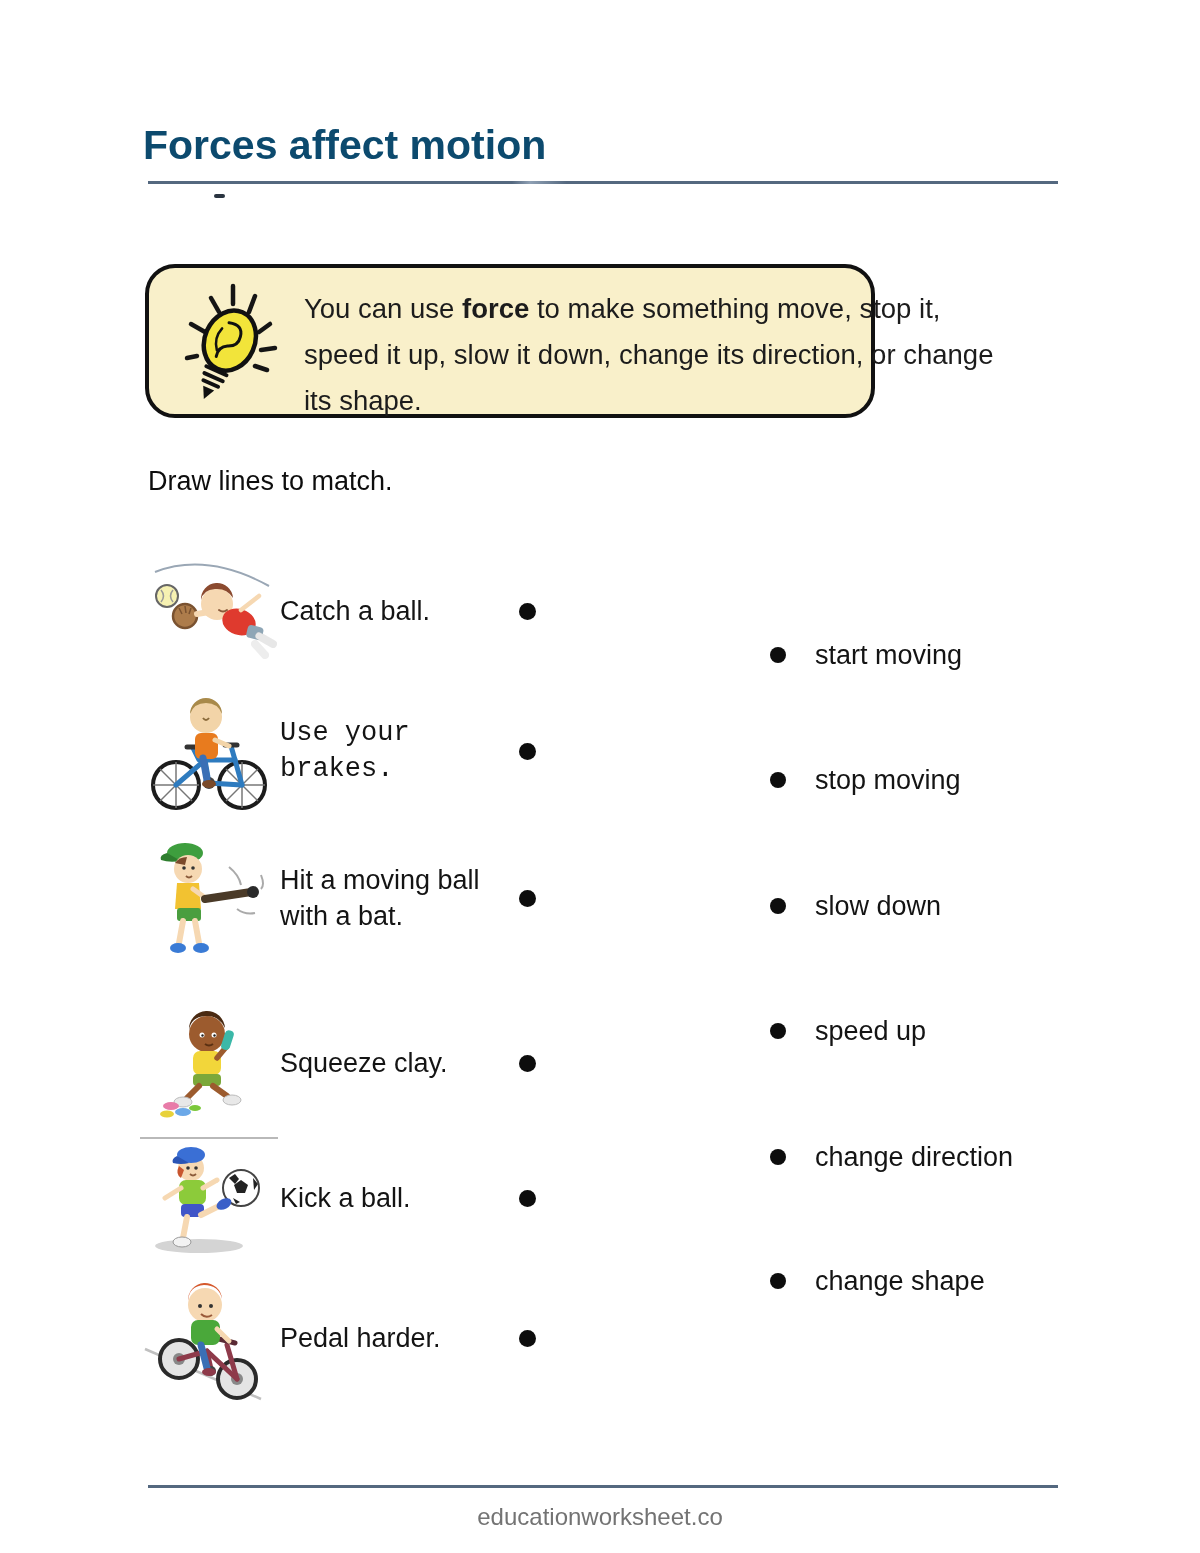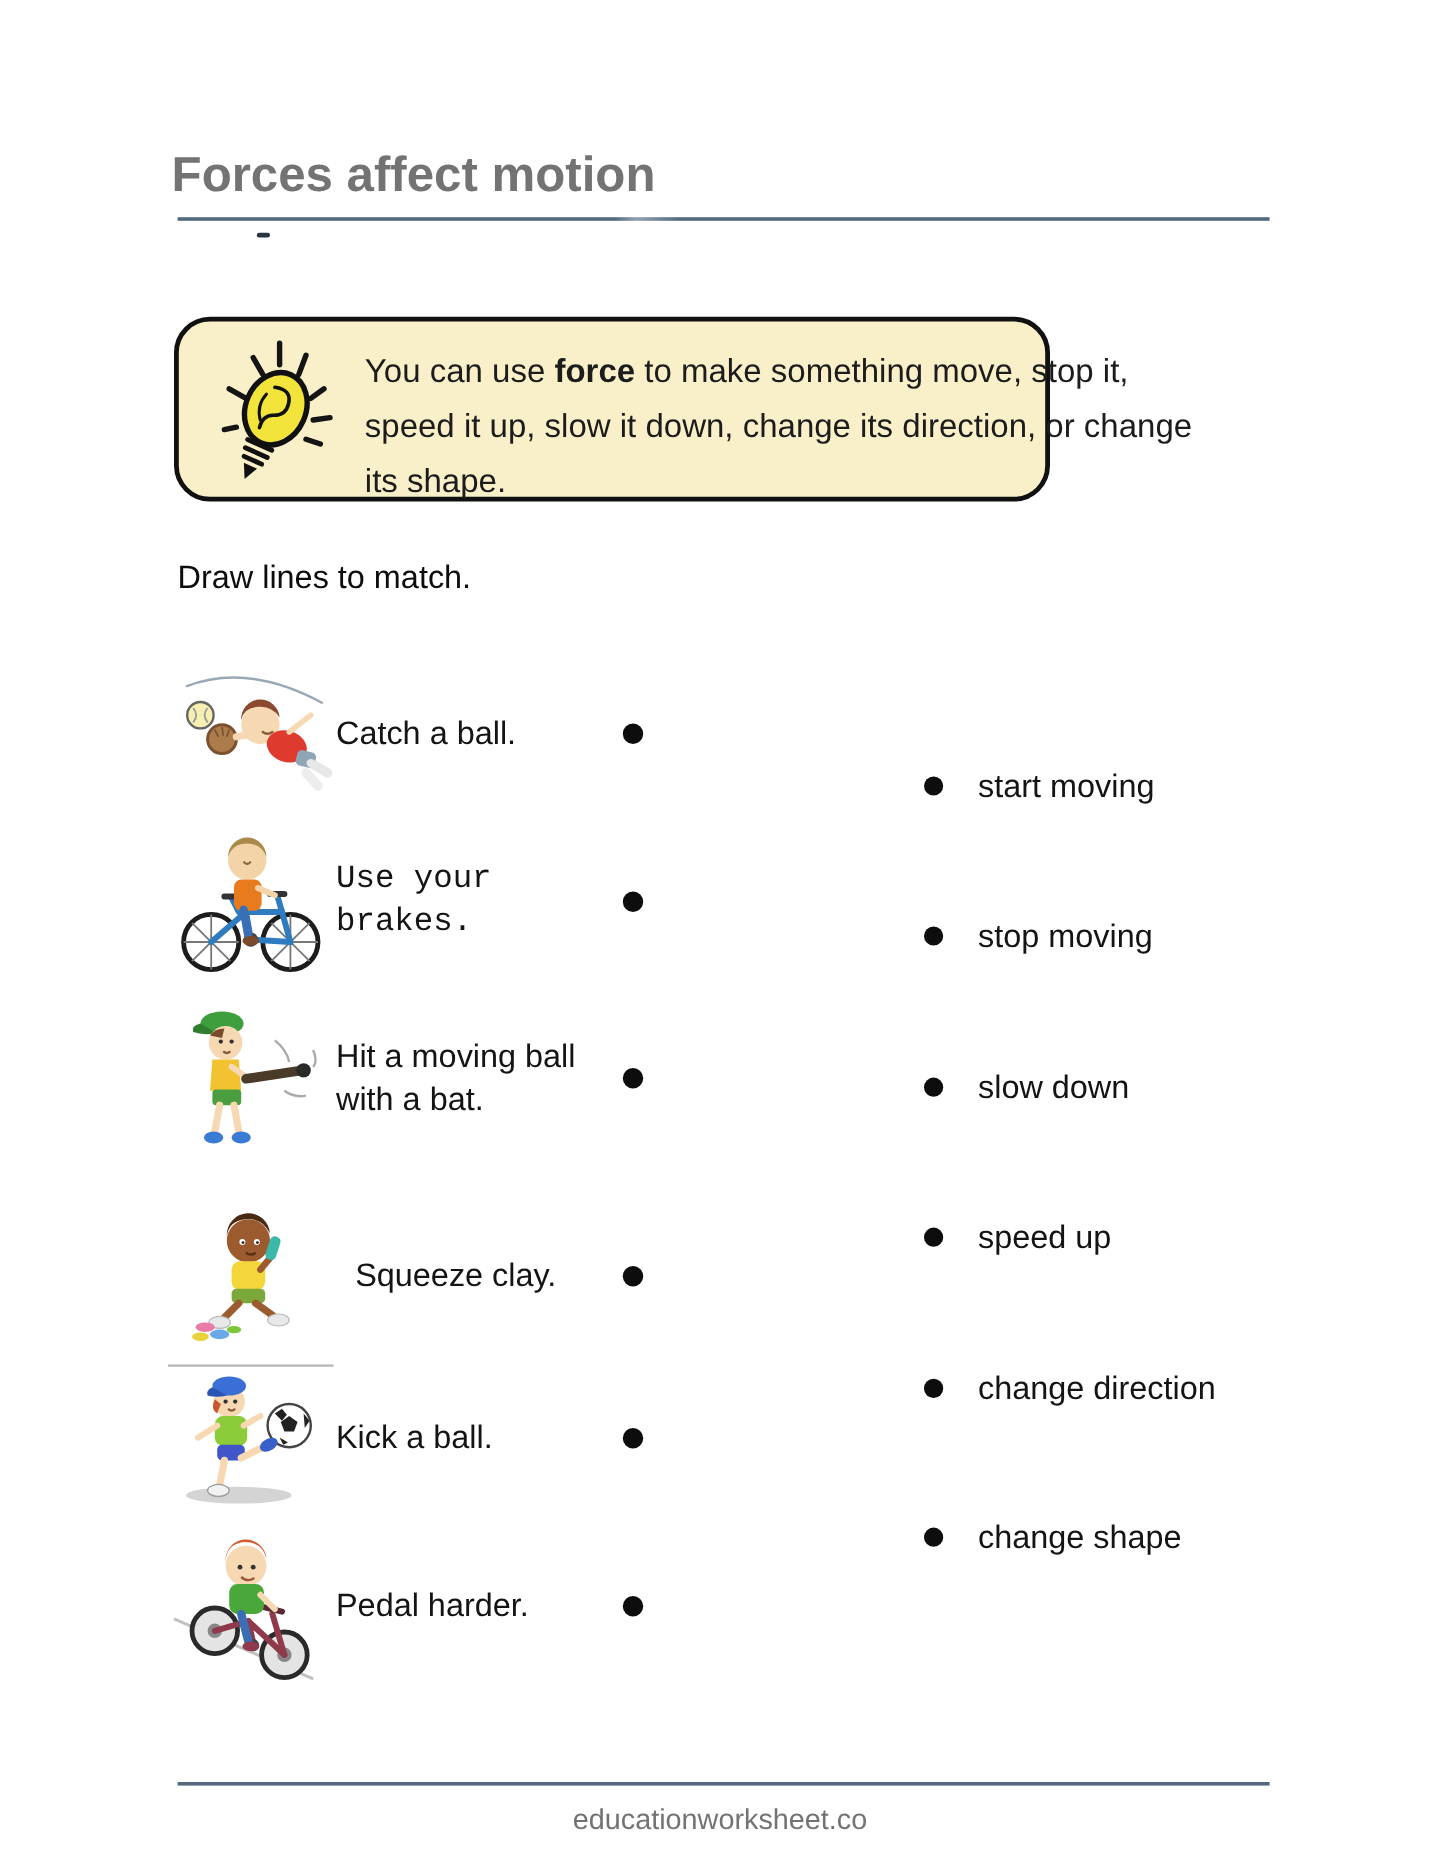--- a/index.html
+++ b/index.html
@@ -3,21 +3,21 @@
 <meta charset="utf-8">
 <style>
   * { margin:0; padding:0; box-sizing:border-box; }
   body { background:#fff; font-family:"Liberation Sans", sans-serif; }
   .page {
     position:relative; width:1200px; height:1553px; background:#ffffff;
     overflow:hidden;
   }
   .page-title {
     position:absolute; left:143px; top:122px;
-    font-size:41px; font-weight:bold; color:#737373; letter-spacing:0px;
+    font-size:41px; font-weight:bold; color:#0c4a6e; letter-spacing:0px;
   }
   .title-rule {
     position:absolute; left:148px; top:181px; width:910px; height:3px;
     background:linear-gradient(to right,#54687F 40%, #8fa0b4 42%, #54687F 46%);
   }
   .stray-mark {
     position:absolute; left:214px; top:194px; width:11px; height:4px;
     background:#2a3440; border-radius:2px;
   }
   .tipbox {
@@ -194,21 +194,21 @@
         <line x1="64" y1="62" x2="110" y2="55" stroke="#4A3A28" stroke-width="8" stroke-linecap="round"></line>
         <circle cx="112" cy="55" r="6" fill="#2a2a2a"></circle>
         <path d="M88 30 q10 8 12 18 M120 38 q4 10 0 14" fill="none" stroke="#aaa" stroke-width="2"></path>
         <path d="M96 72 q8 6 18 4" fill="none" stroke="#aaa" stroke-width="2"></path>
       </svg>
     </div>
     <div class="item-label">Hit a moving ball with a bat.</div>
     <span class="dot dot-left"></span>
   </div>
 
-  <div class="item" style="top:1000px;gap:16px;">
+  <div class="item" style="top:1000px;">
     <div class="img-box">
       <svg width="132" height="122" viewBox="0 0 132 122">
         <circle cx="64" cy="32" r="18" fill="#9C5B2E"></circle>
         <path d="M46 28 a18 18 0 0 1 36 -2 q-6 -13 -20 -12 q-14 1 -16 14z" fill="#4A2A12"></path>
         <circle cx="59" cy="33" r="2.5" fill="#fff"></circle>
           <circle cx="71" cy="33" r="2.5" fill="#fff"></circle>
         <circle cx="59.5" cy="33.5" r="1.2" fill="#222"></circle>
           <circle cx="71.5" cy="33.5" r="1.2" fill="#222"></circle>
         <path d="M62 42 q4 3 8 0" fill="none" stroke="#5a3012" stroke-width="2"></path>
         <rect x="50" y="49" width="28" height="24" rx="7" fill="#F2D63A"></rect>

